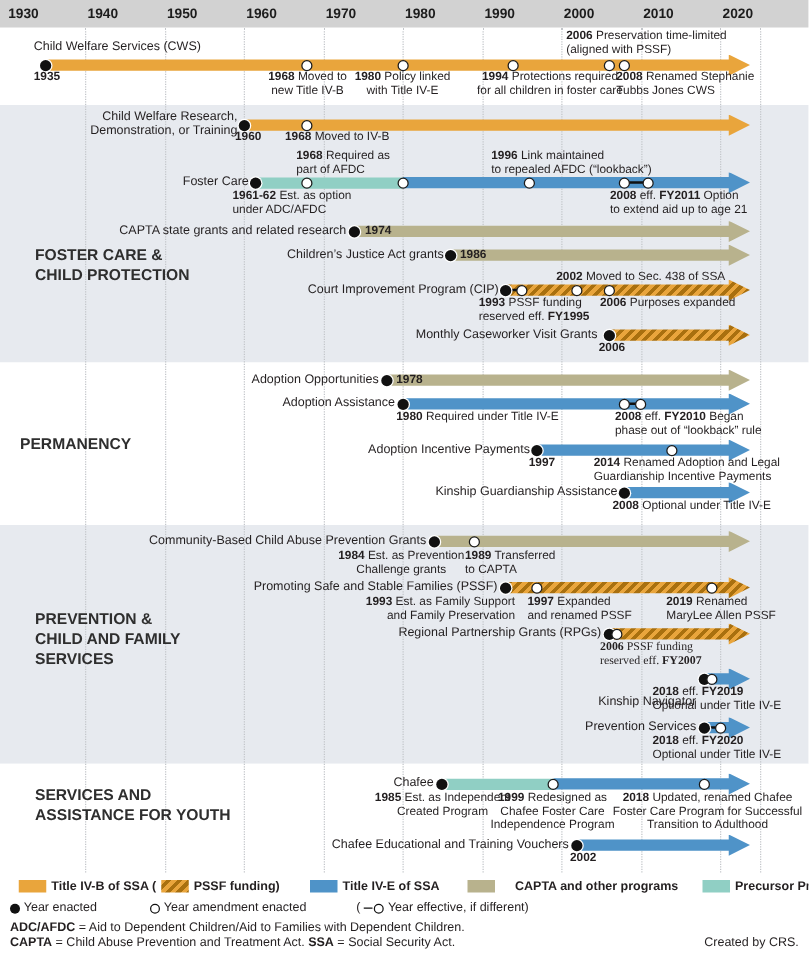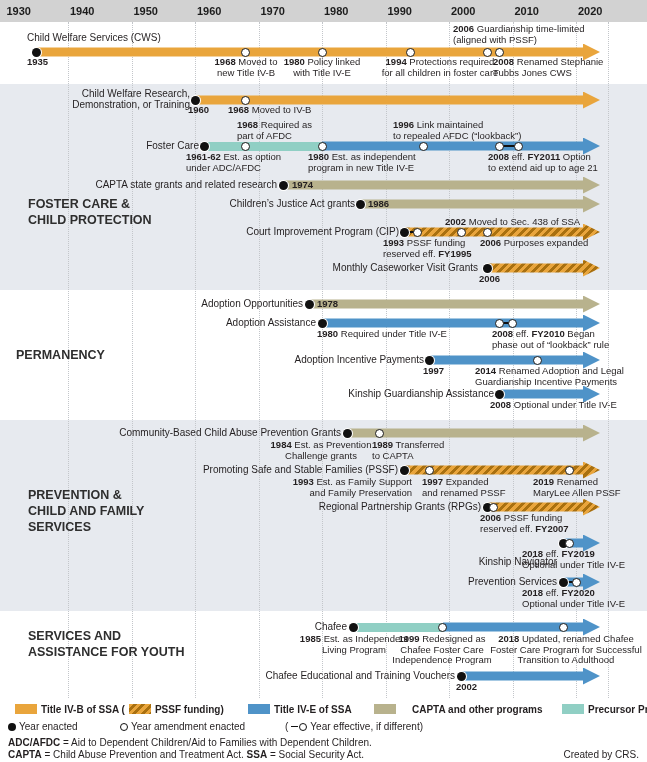--- a/index.html
+++ b/index.html
@@ -97,21 +97,21 @@
     </div>
     <div class="note" style="top: 57px; left: 440px; transform: translateX(-50%); text-align: center;">
       <div class="nline"><span class="b">1994</span><span> Protections required</span></div>
       <div class="nline"><span>for all children in foster care</span></div>
     </div>
     <div class="note" style="top: 57px; left: 493px;">
       <div class="nline"><span class="b">2008</span><span> Renamed Stephanie</span></div>
       <div class="nline"><span>Tubbs Jones CWS</span></div>
     </div>
     <div class="note" style="top: 24px; left: 453px;">
-      <div class="nline"><span class="b">2006</span><span> Guardianship time-limited</span></div>
+      <div class="nline"><span class="b">2006</span><span> Preservation time-limited</span></div>
       <div class="nline"><span>(aligned with PSSF)</span></div>
     </div>
     <div class="rowlab" style="right: 457px; top: 88px; text-align: right;">
       <div>Child Welfare Research,</div>
       <div>Demonstration, or Training</div>
     </div>
     <div class="seg head" style="left: 195px; width: 405px; top: 91.5px; height: 17px; background: rgb(233, 165, 60);"></div>
     <div class="dot" style="left: 190.5px; top: 95.5px;"></div>
     <div class="open" style="left: 241.3px; top: 95.5px;"></div>
     <div class="note" style="top: 105px; left: 188px;">
@@ -137,24 +137,20 @@
       <div class="nline"><span>part of AFDC</span></div>
     </div>
     <div class="note" style="top: 120px; left: 393px;">
       <div class="nline"><span class="b">1996</span><span> Link maintained</span></div>
       <div class="nline"><span>to repealed AFDC (“lookback”)</span></div>
     </div>
     <div class="note" style="top: 152px; left: 186px;">
       <div class="nline"><span class="b">1961-62</span><span> Est. as option</span></div>
       <div class="nline"><span>under ADC/AFDC</span></div>
     </div>
-    <div class="note" style="top: 152px; left: 308px;">
-      <div class="nline"><span class="b">1980</span><span> Est. as independent</span></div>
-      <div class="nline"><span>program in new Title IV-E</span></div>
-    </div>
     <div class="note" style="top: 152px; left: 488px;">
       <div class="nline"><span class="b">2008</span><span> eff. </span><span class="b">FY2011</span><span> Option</span></div>
       <div class="nline"><span>to extend aid up to age 21</span></div>
     </div>
     <div class="rowlab" style="right: 370px; top: 179px; text-align: right;">
       <div>CAPTA state grants and related research</div>
     </div>
     <div class="seg head" style="left: 283.9px; width: 316.1px; top: 176.5px; height: 17px; background: rgb(184, 178, 141);"></div>
     <div class="dot" style="left: 279.4px; top: 180.5px;"></div>
     <div class="note" style="top: 180px; left: 292px;">
@@ -272,21 +268,21 @@
       <div class="nline"><span class="b">2019</span><span> Renamed</span></div>
       <div class="nline"><span>MaryLee Allen PSSF</span></div>
     </div>
     <div class="rowlab" style="right: 166px; top: 501px; text-align: right;">
       <div>Regional Partnership Grants (RPGs)</div>
     </div>
     <div class="seg head" style="left: 487.1px; width: 112.9px; top: 498.5px; height: 17px; background: repeating-linear-gradient(135deg, rgb(233, 165, 60) 0px, rgb(233, 165, 60) 3px, rgb(169, 112, 15) 3px, rgb(169, 112, 15) 6px);"></div>
     <div class="effline" style="left: 487.1px; width: 6.35px; top: 506px;"></div>
     <div class="dot" style="left: 482.6px; top: 502.5px;"></div>
     <div class="open" style="left: 488.95px; top: 502.5px;"></div>
-    <div class="note" style="top: 513px; left: 480px;">
+    <div class="note" style="top: 513px; left: 480px; font-family: Liberation Serif, serif;">
       <div class="nline"><span class="b">2006</span><span> PSSF funding</span></div>
       <div class="nline"><span>reserved eff. </span><span class="b">FY2007</span></div>
     </div>
     <div class="rowlab" style="right: 90px; top: 556px; text-align: left;">
       <div>Kinship Navigator</div>
     </div>
     <div class="seg head" style="left: 563.3px; width: 36.7px; top: 534.5px; height: 17px; background: rgb(79, 147, 200);"></div>
     <div class="effline" style="left: 563.3px; width: 6.35px; top: 542px;"></div>
     <div class="dot" style="left: 558.8px; top: 538.5px;"></div>
     <div class="open" style="left: 565.15px; top: 538.5px;"></div>
@@ -308,21 +304,21 @@
     <div class="rowlab" style="right: 300px; top: 621px; text-align: right;">
       <div>Chafee</div>
     </div>
     <div class="seg" style="left: 353.75px; width: 88.9px; top: 622.5px; height: 9px; background: rgb(144, 207, 196);"></div>
     <div class="seg head" style="left: 442.65px; width: 157.35px; top: 618.5px; height: 17px; background: rgb(79, 147, 200);"></div>
     <div class="dot" style="left: 349.25px; top: 622.5px;"></div>
     <div class="open" style="left: 438.15px; top: 622.5px;"></div>
     <div class="open" style="left: 558.8px; top: 622.5px;"></div>
     <div class="note" style="top: 634px; left: 354px; transform: translateX(-50%); text-align: center;">
       <div class="nline"><span class="b">1985</span><span> Est. as Independent</span></div>
-      <div class="nline"><span>Living Program</span></div>
+      <div class="nline"><span>Created Program</span></div>
     </div>
     <div class="note" style="top: 634px; left: 442px; transform: translateX(-50%); text-align: center;">
       <div class="nline"><span class="b">1999</span><span> Redesigned as</span></div>
       <div class="nline"><span>Chafee Foster Care</span></div>
       <div class="nline"><span>Independence Program</span></div>
     </div>
     <div class="note" style="top: 634px; left: 566px; transform: translateX(-50%); text-align: center;">
       <div class="nline"><span class="b">2018</span><span> Updated, renamed Chafee</span></div>
       <div class="nline"><span>Foster Care Program for Successful</span></div>
       <div class="nline"><span>Transition to Adulthood</span></div>

